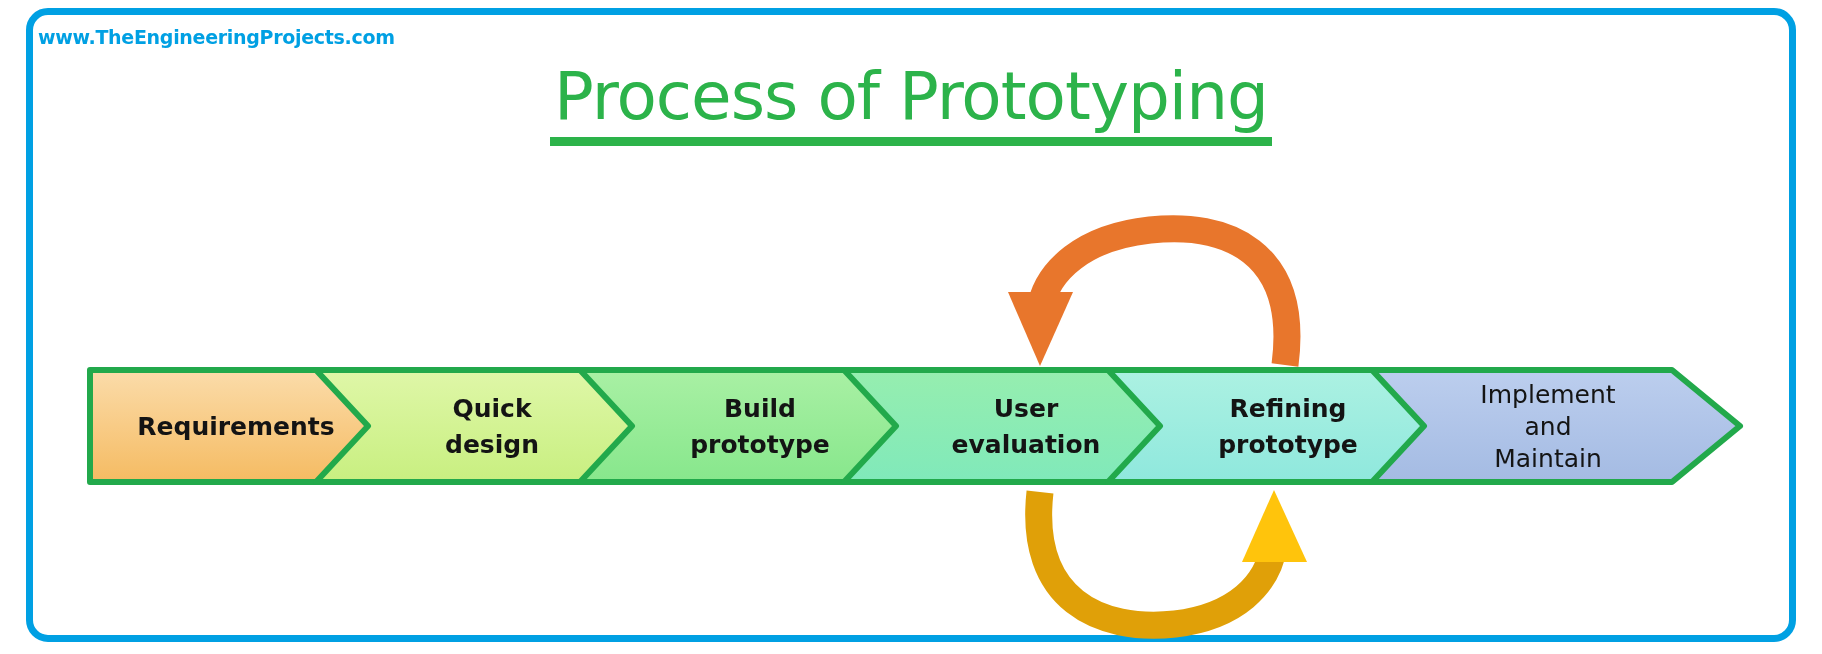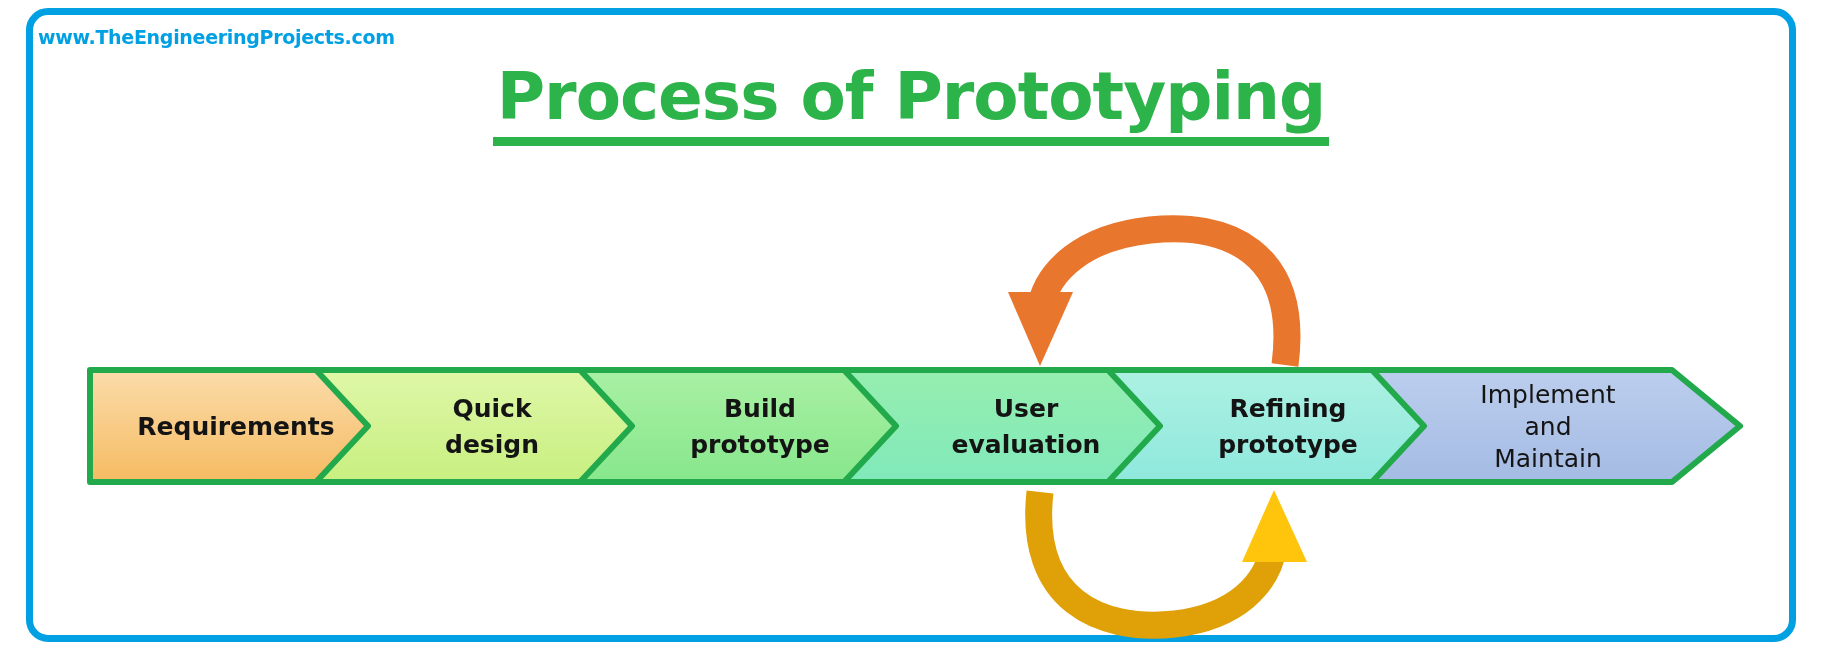--- a/index.html
+++ b/index.html
@@ -55,21 +55,21 @@
     left: 0;
     top: 62px;
     width: 1822px;
     text-align: center;
     padding-left: 0px;
   }
   .title {
     display: inline-block;
     font-family: "DejaVu Sans", sans-serif;
     font-size: 66px;
-    font-weight: bold;
+    font-weight: normal;
     color: #2CB34A;
     letter-spacing: -1px;
     line-height: 1.05;
     white-space: nowrap;
     padding: 0 4px 6px 4px;
     border-bottom: 9px solid #2CB34A;
   }
 
   
   #chevron-band {

